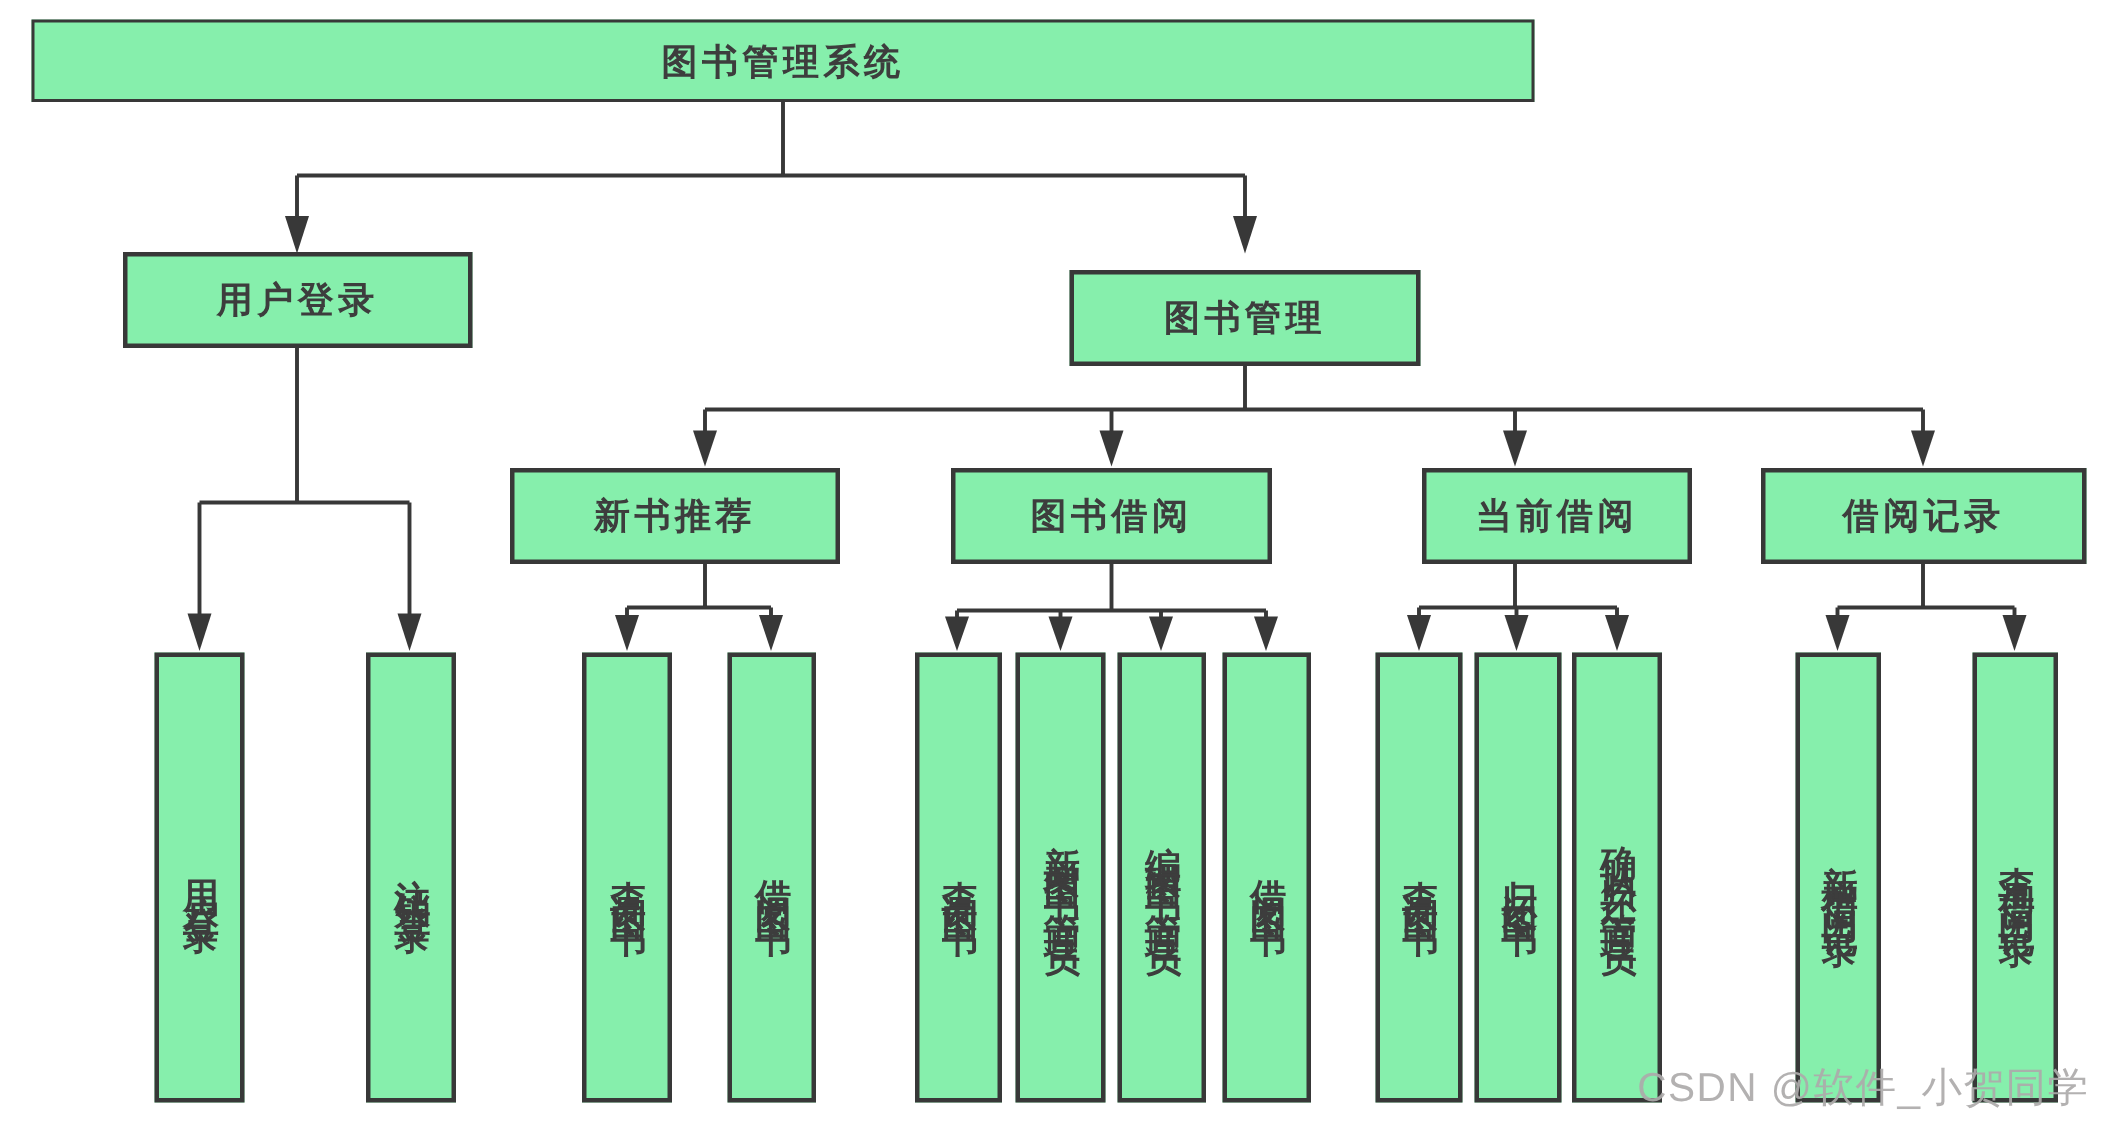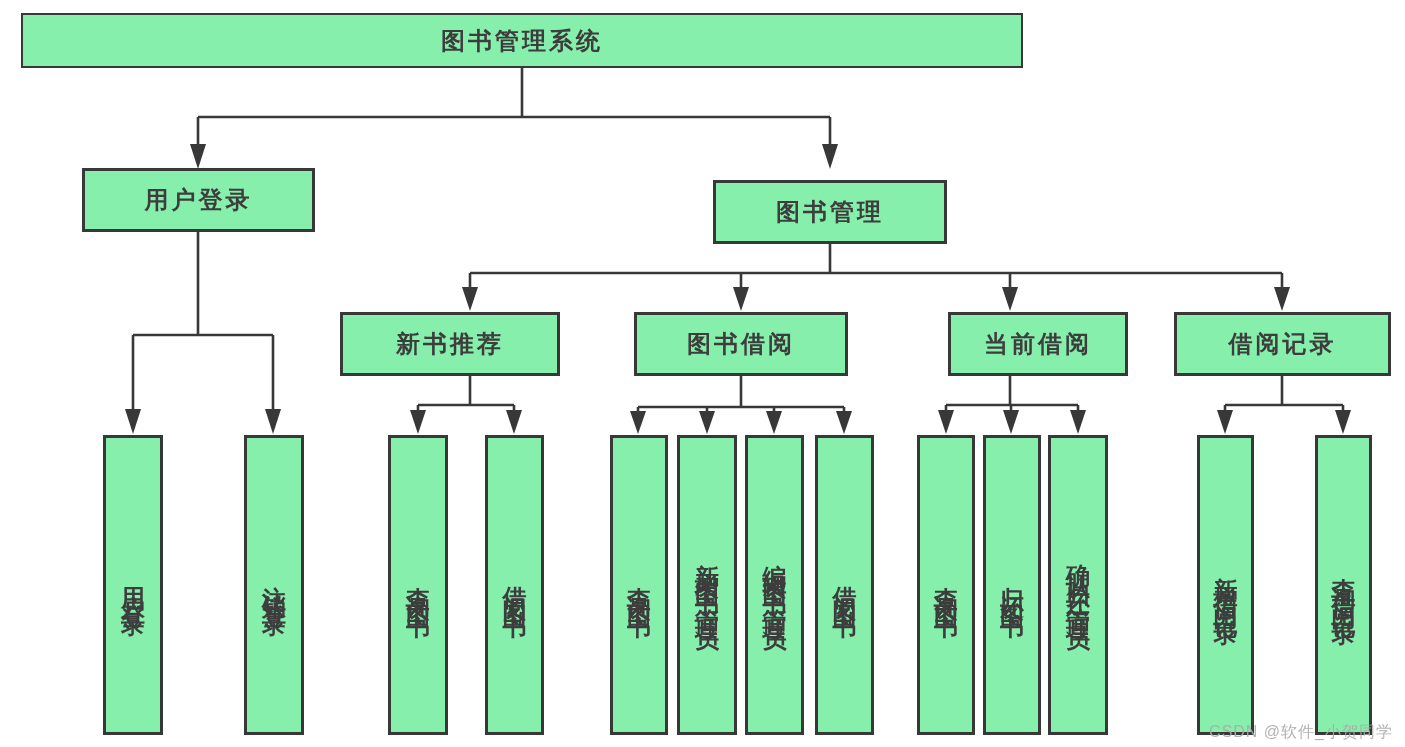--- a/index.html
+++ b/index.html
@@ -29,21 +29,21 @@
     writing-mode:vertical-rl;
     text-orientation:mixed;
     letter-spacing:9px;
     line-height:1;
     font-size:24px;
     white-space:normal;
   }
   .watermark{
     position:absolute;
     right:12px;bottom:4px;
-    font-size:16px;
+    font-size:27px;
     letter-spacing:1px;
     color:rgba(172,170,170,0.92);
     z-index:5;
     margin-left:12px;
   }
 </style>
 </head>
 <body>
 
 <div class="canvas">

